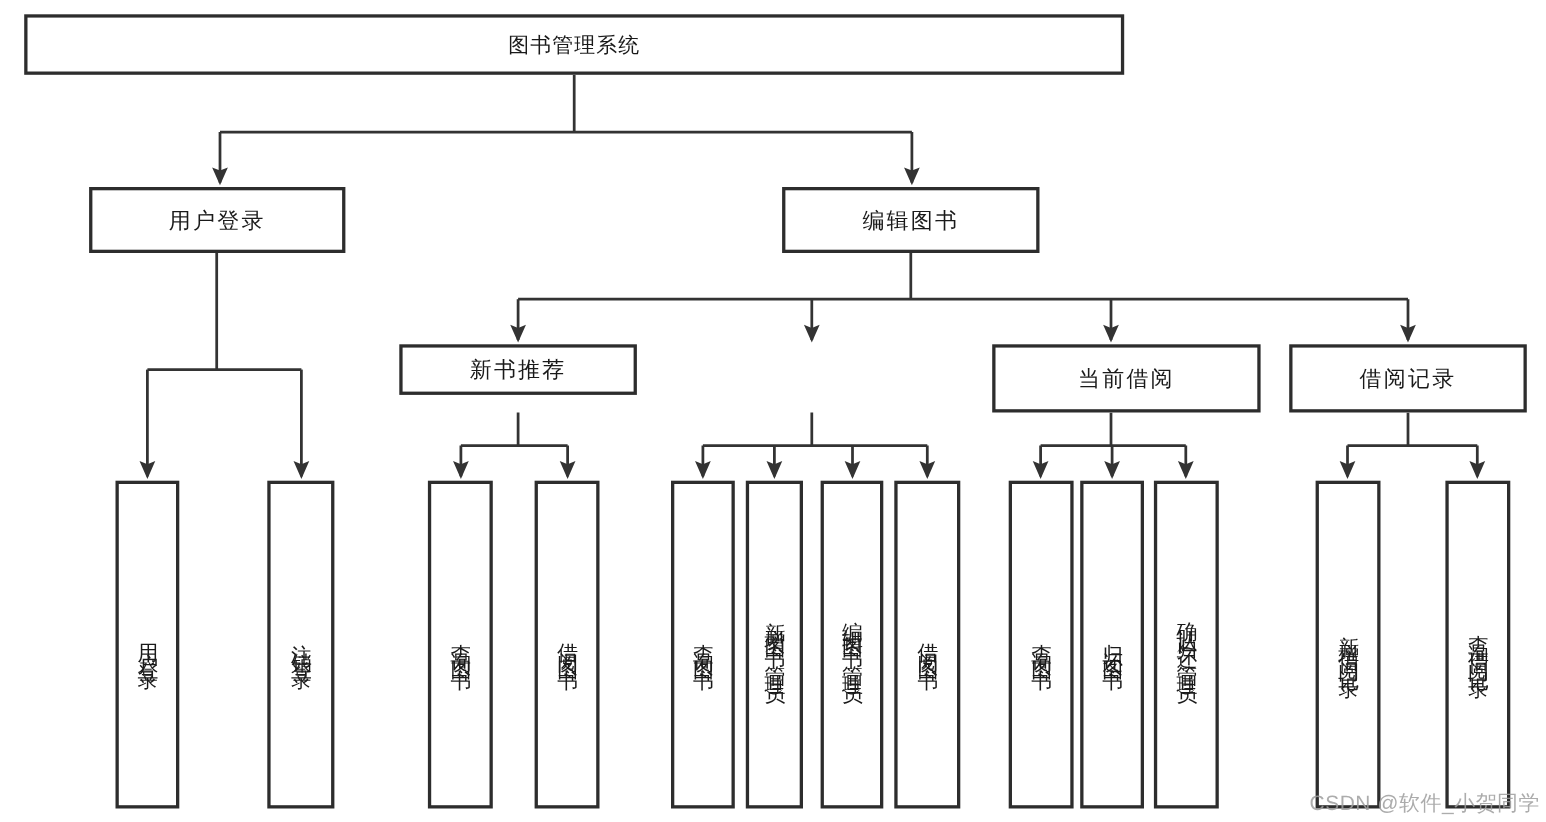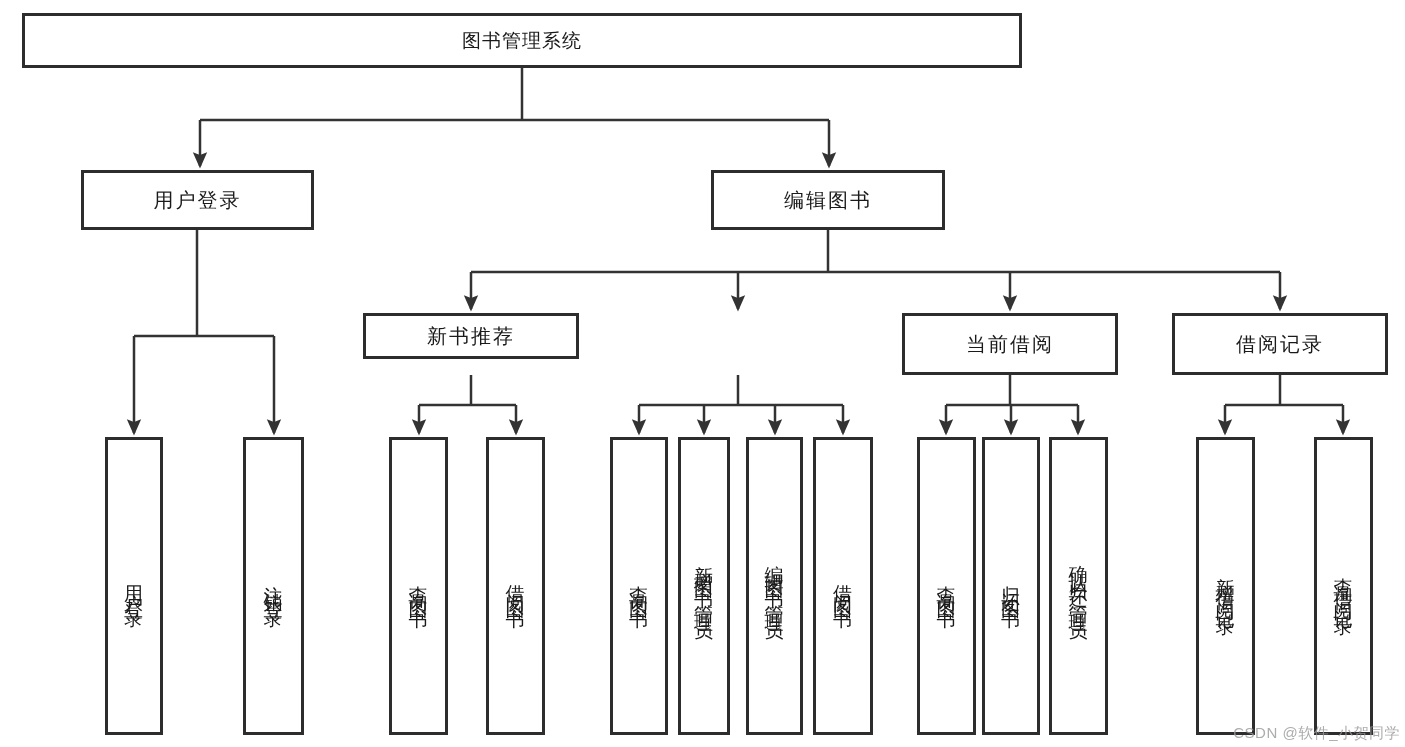--- a/index.html
+++ b/index.html
@@ -49,21 +49,21 @@
     font-size: 19px;
     letter-spacing: 8px;
     line-height: 1;
     white-space: nowrap;
   }
   .watermark {
     position: absolute;
     right: 5px;
     bottom: 4px;
     z-index: 5;
-    font-size: 15px;
+    font-size: 19px;
     letter-spacing: 0.5px;
     color: var(--watermark-color, #9e9e9e);
     opacity: 0.85;
     white-space: nowrap;
   }
 </style>
 </head>
 <body>
 
 <div class="stage">
@@ -123,21 +123,21 @@
   <div class="node" style="left:81px; top:170px; width:233px; height:60px;">
     <span class="lbl">用户登录</span>
   </div>
   <div class="node" style="left:711px; top:170px; width:234px; height:60px;">
     <span class="lbl">编辑图书</span>
   </div>
 
   <div class="node" style="left:363px; top:313px; width:216px; height:46px;">
     <span class="lbl">新书推荐</span>
   </div>
-  <div class="node" style="left:902px; top:313px; width:216px; height:62px;">
+  <div class="node" style="left:902px; top:313px; width:244px; height:62px;">
     <span class="lbl">当前借阅</span>
   </div>
   <div class="node" style="left:1172px; top:313px; width:216px; height:62px;">
     <span class="lbl">借阅记录</span>
   </div>
 
   <div class="node vert" style="left:105px; top:437px; width:58px; height:298px;">
     <span class="lbl">用户登录</span>
   </div>
   <div class="node vert" style="left:243px; top:437px; width:61px; height:298px;">

